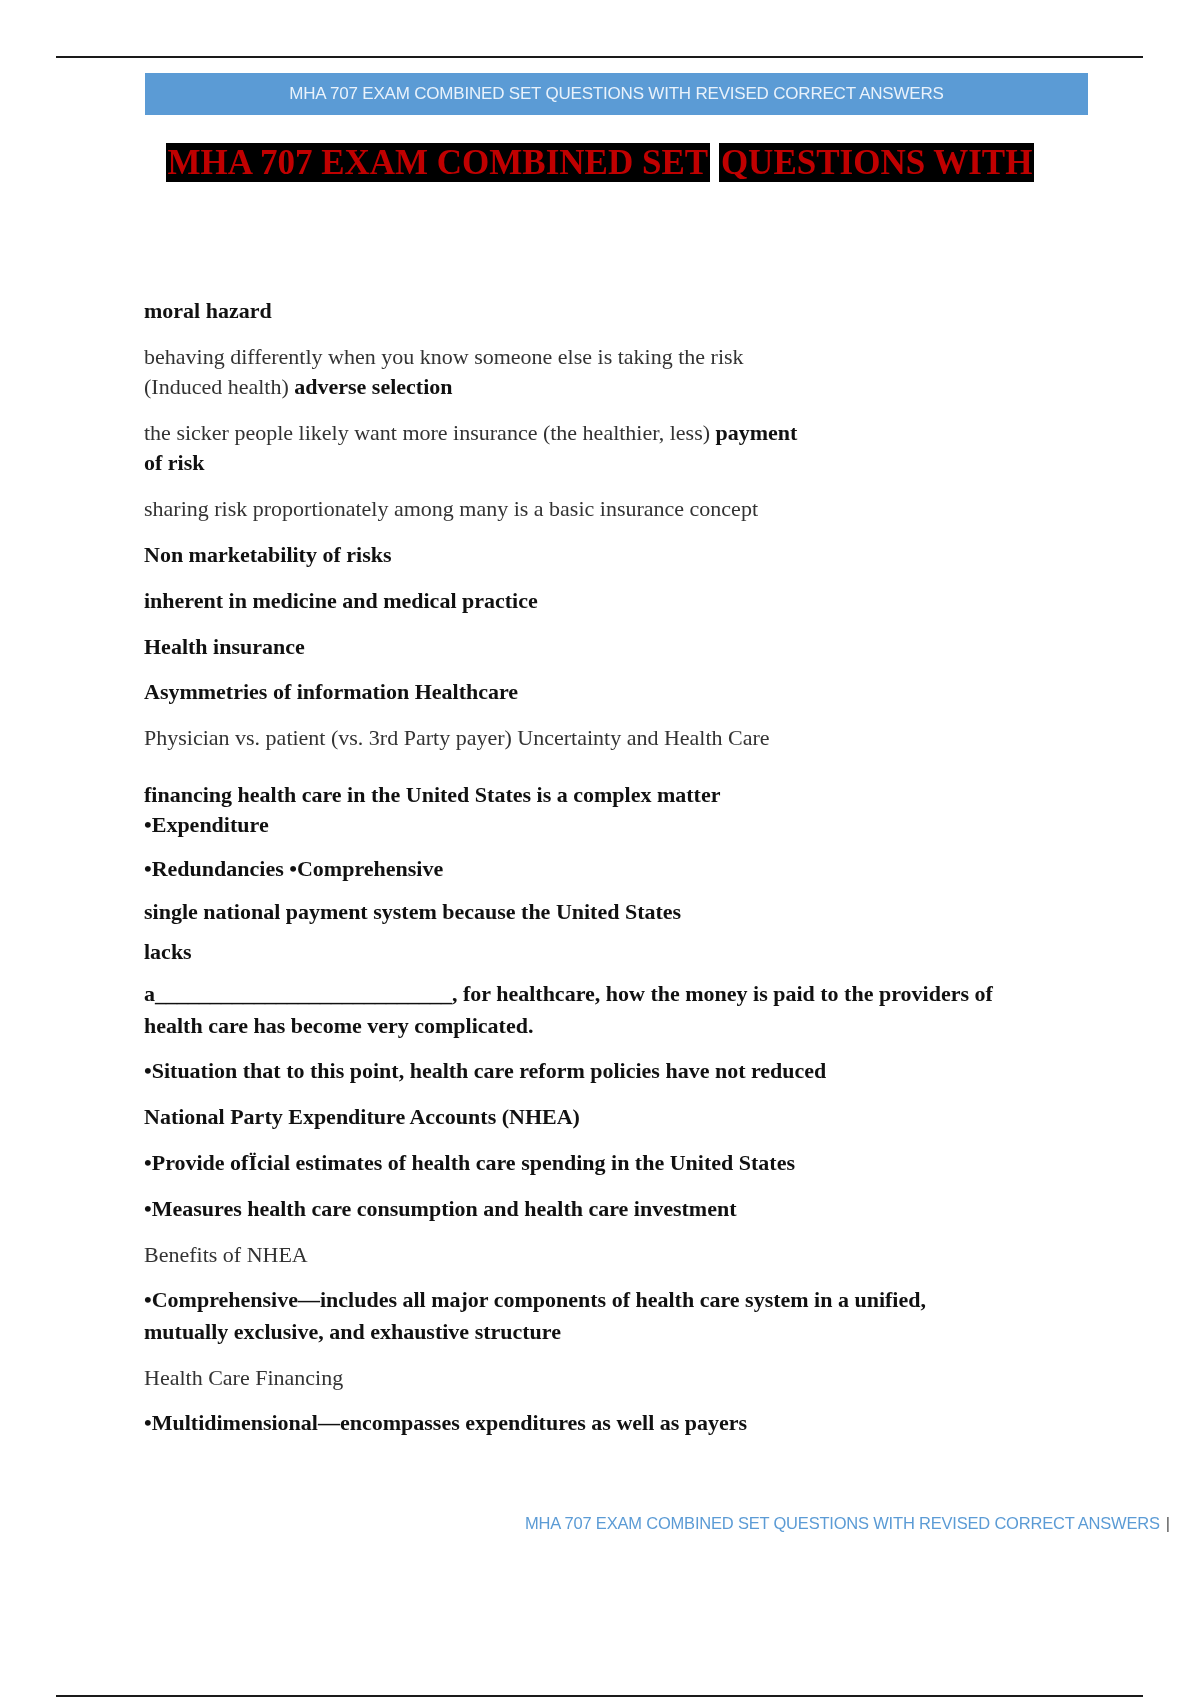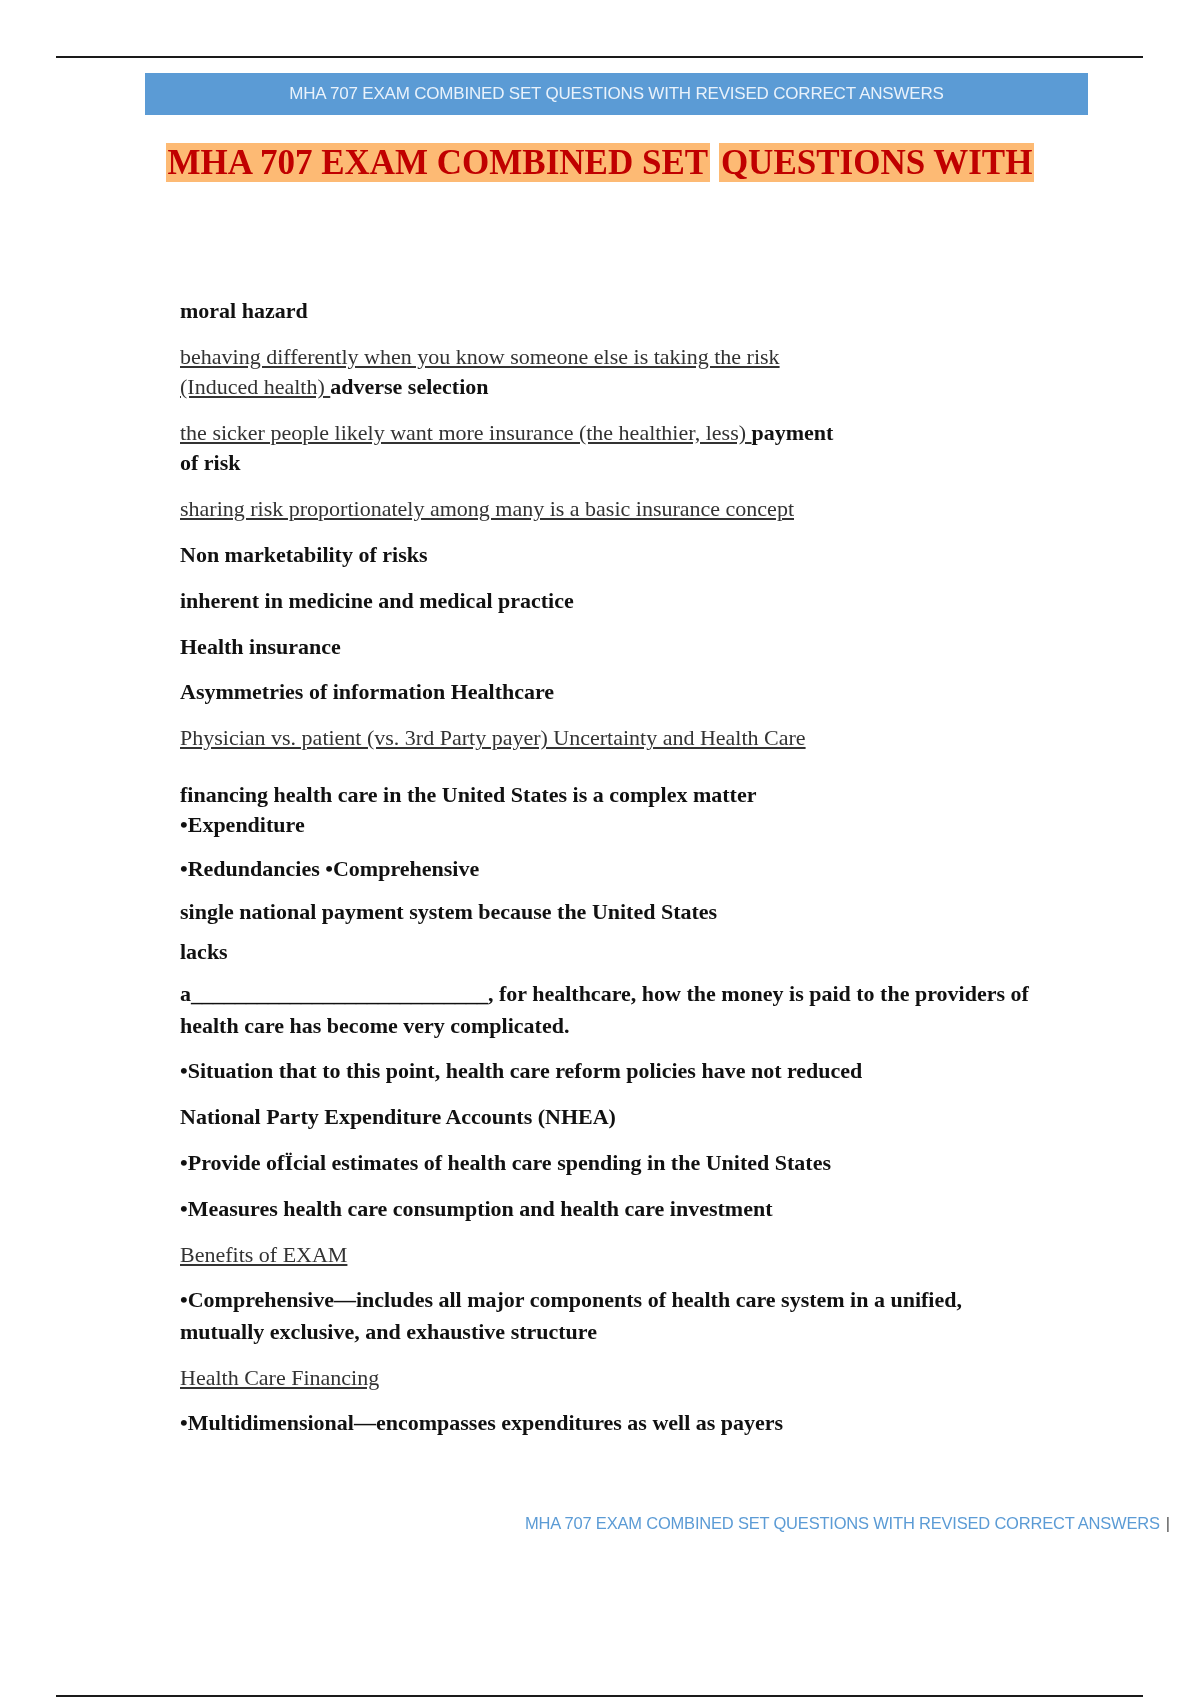--- a/index.html
+++ b/index.html
@@ -11,28 +11,28 @@
       position: absolute; left: 145px; top: 73px; width: 943px; height: 42px;
       background: #5b9bd5; color: #e9f2fb;
       font-family: "Liberation Sans", sans-serif; font-size: 17px;
       display: flex; align-items: center; justify-content: center; letter-spacing: -0.2px;
     }
     .title {
       position: absolute; left: 0; top: 140px; width: 1200px; text-align: center;
       font-family: "Liberation Serif", serif; font-weight: bold; color: #c00000;
       font-size: 35px; line-height: 46px;
     }
-    .title .hl { background: #fdba74; padding: 0 2px; }
+    .title .hl { background: #000000; padding: 0 2px; }
     .content {
       position: absolute; left: 144px; top: 296px; width: 940px;
       font-family: "Liberation Serif", serif; font-size: 22px; color: #222;
     }
-    .line { position: absolute; left: 0; white-space: nowrap; line-height: 30px; margin-left: 36px; }
+    .line { position: absolute; left: 0; white-space: nowrap; line-height: 30px; }
     .b { font-weight: bold; color: #111; }
-    .n { font-weight: normal; color: #333; text-decoration: underline; }
+    .n { font-weight: normal; color: #333; }
     .footer {
       position: absolute; left: 525px; top: 1514px;
       font-family: "Liberation Sans", sans-serif; font-size: 16.5px; color: #5b9bd5;
       letter-spacing: -0.2px; white-space: nowrap;
     }
     .footer .sep { color: #555; margin-left: 6px; }
   </style>
 </head>
 <body>
 
@@ -62,21 +62,21 @@
   <div class="line b" style="top:514px">•Expenditure</div>
   <div class="line b" style="top:558px">•Redundancies •Comprehensive</div>
   <div class="line b" style="top:601px">single national payment system because the United States</div>
   <div class="line b" style="top:641px">lacks</div>
   <div class="line b" style="top:683px">a___________________________, for healthcare, how the money is paid to the providers of</div>
   <div class="line b" style="top:715px">health care has become very complicated.</div>
   <div class="line b" style="top:760px">•Situation that to this point, health care reform policies have not reduced</div>
   <div class="line b" style="top:806px">National Party Expenditure Accounts (NHEA)</div>
   <div class="line b" style="top:852px">•Provide ofÏcial estimates of health care spending in the United States</div>
   <div class="line b" style="top:898px">•Measures health care consumption and health care investment</div>
-  <div class="line n" style="top:944px">Benefits of EXAM</div>
+  <div class="line n" style="top:944px">Benefits of NHEA</div>
   <div class="line b" style="top:989px">•Comprehensive—includes all major components of health care system in a unified,</div>
   <div class="line b" style="top:1021px">mutually exclusive, and exhaustive structure</div>
   <div class="line n" style="top:1067px">Health Care Financing</div>
   <div class="line b" style="top:1112px">•Multidimensional—encompasses expenditures as well as payers</div>
 </div>
 
 <div class="footer">
   <span>MHA 707 EXAM COMBINED SET QUESTIONS WITH REVISED CORRECT ANSWERS</span><span class="sep">|</span>
 </div>
 

